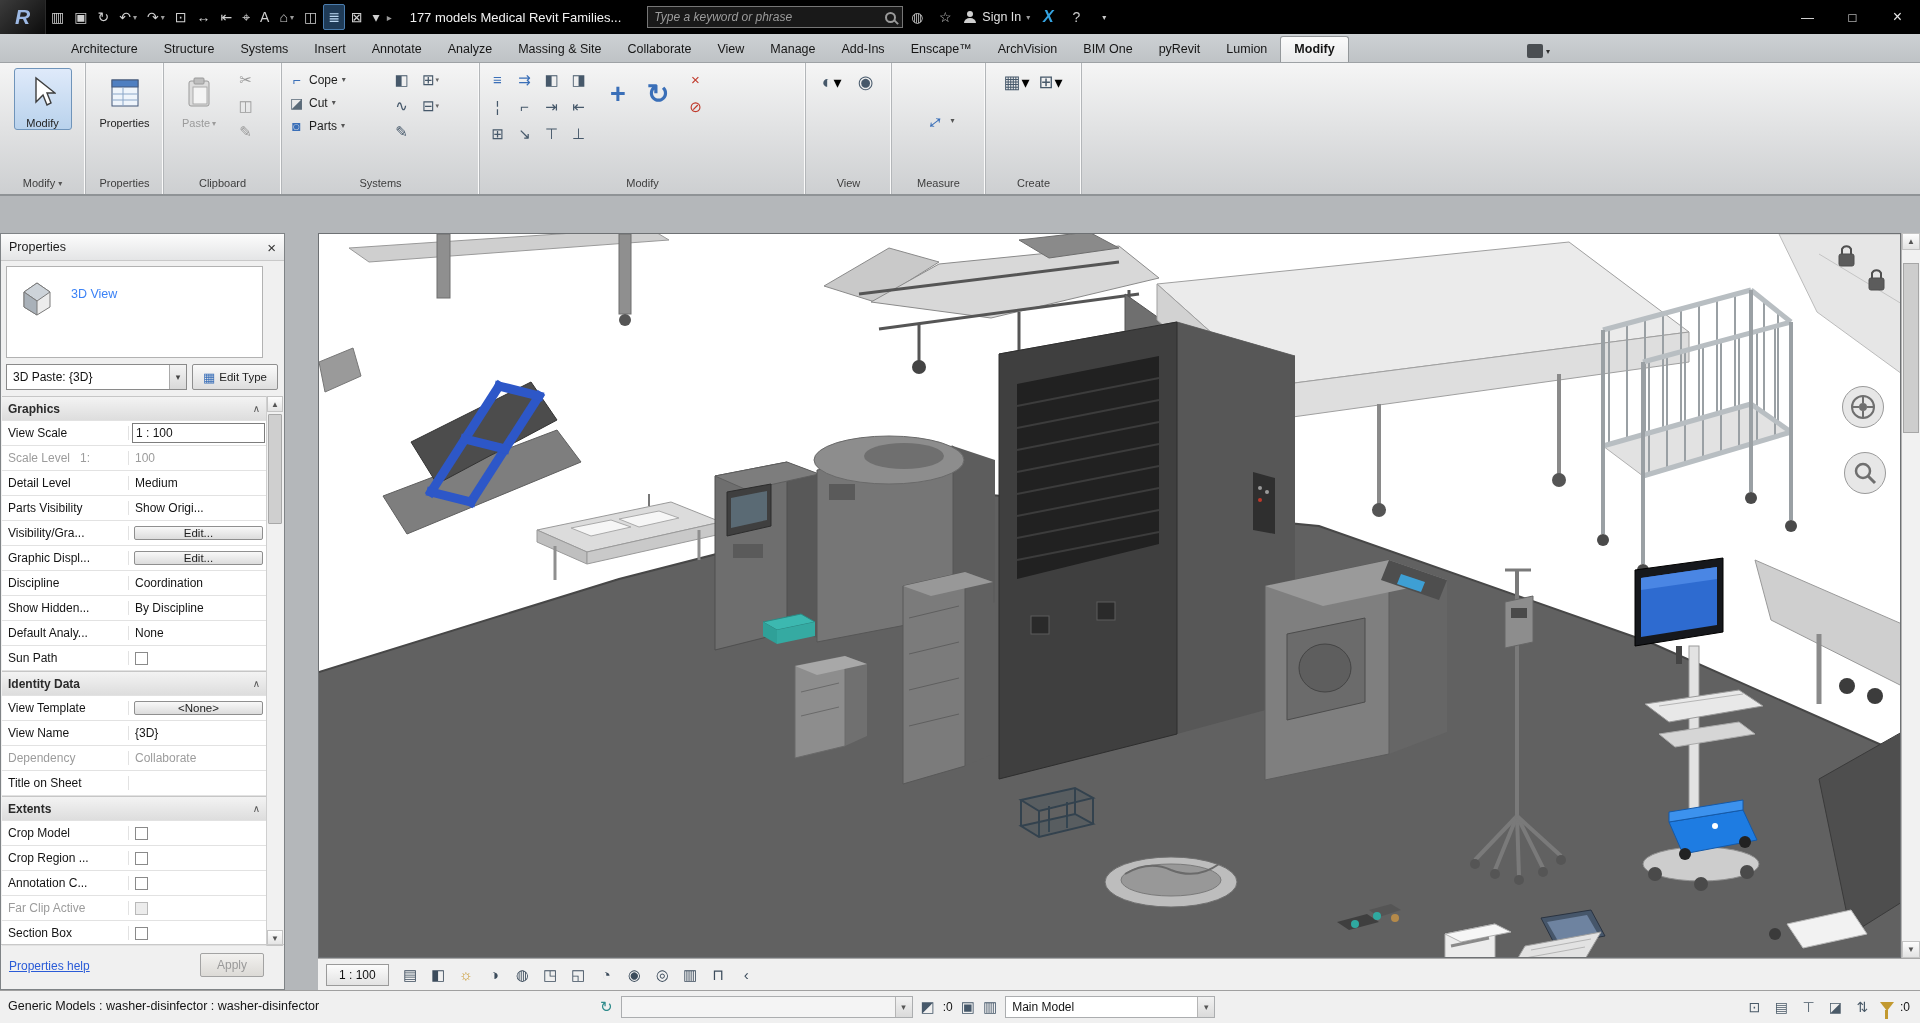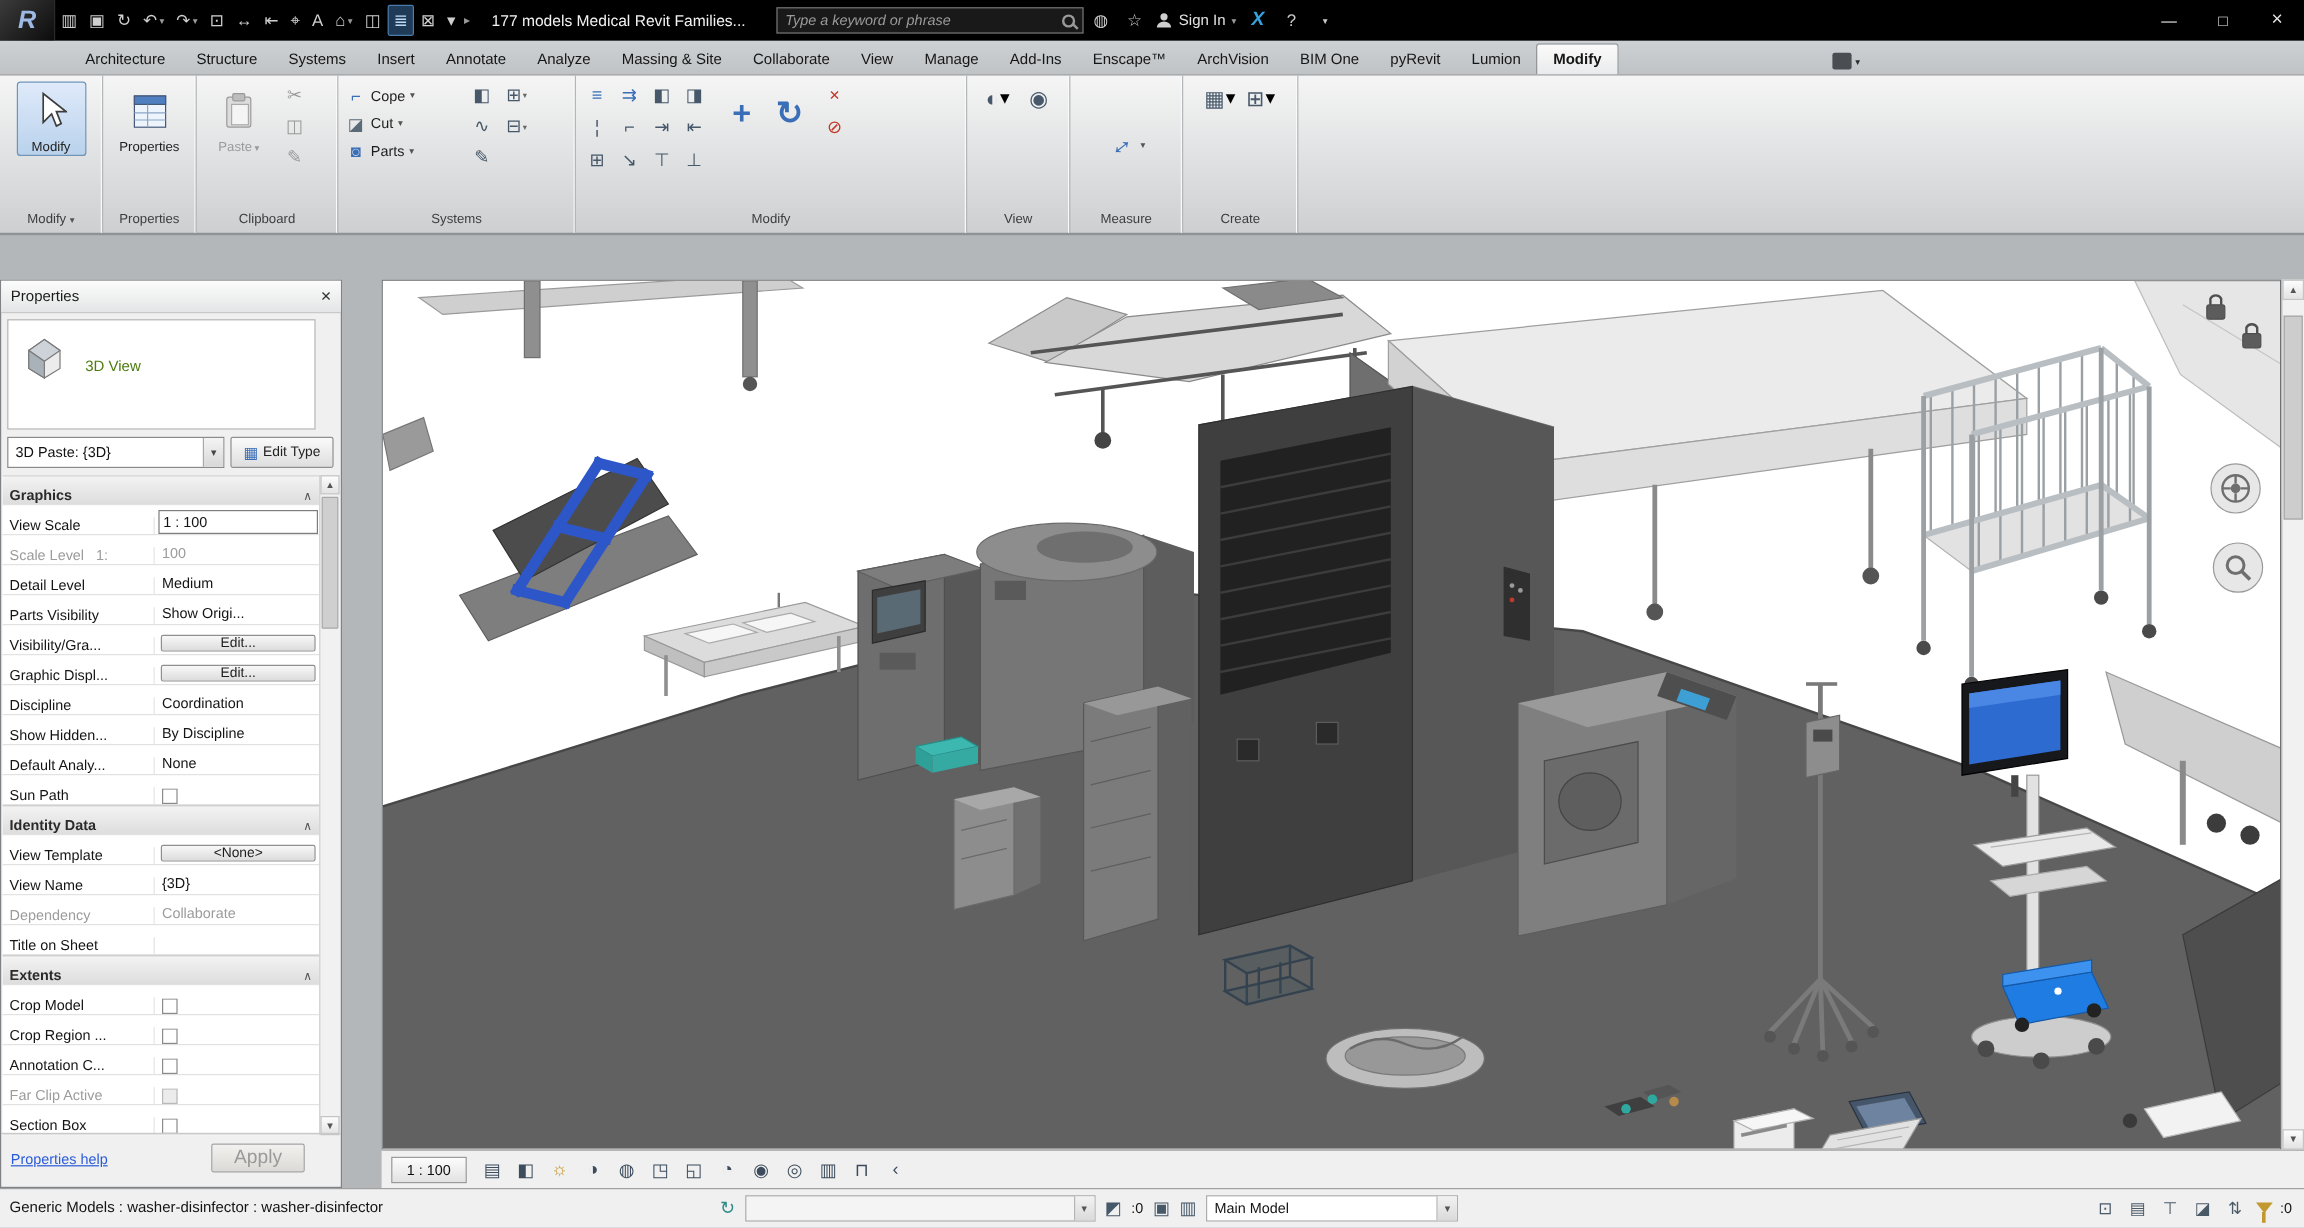--- a/index.html
+++ b/index.html
@@ -80,31 +80,31 @@
 
   
   #props{position:absolute;left:0;top:233px;width:285px;height:757px;background:#f0f0f0;
     border:1px solid #7f8386}
   #props-header{position:absolute;left:0;top:0;right:0;height:27px;display:flex;align-items:center;
     padding:0 8px;font-size:12.5px;color:#1c1c1c;background:linear-gradient(#fcfcfc,#e4e5e6);
     border-bottom:1px solid #c9c9c9}
   #props-close{margin-left:auto;font-size:15px;color:#333}
   #type-box{position:absolute;left:5px;top:32px;right:21px;height:92px;background:#fff;
     border:1px solid #b2b2b2;display:flex;align-items:flex-start;padding:8px}
-  #type-box .tlabel{font-size:12.5px;color:#4d7c0f;margin:23px 0 0 12px}
+  #type-box .tlabel{font-size:12.5px;color:#3b82f6;margin:12px 0 0 12px}
   #type-selector-row{position:absolute;left:5px;top:130px;right:6px;height:26px;display:flex;gap:5px}
   #type-selector{flex:1;background:#fff;border:1px solid #8a8a8a;display:flex;align-items:center;
     font-size:12px;color:#111;padding-left:6px}
   #type-selector .arrow{margin-left:auto;width:17px;height:100%;background:linear-gradient(#f4f4f4,#d8d8d8);
     border-left:1px solid #aaa;display:flex;align-items:center;justify-content:center;font-size:9px;color:#444}
   #edit-type-btn{width:86px;background:linear-gradient(#fafafa,#dedede);border:1px solid #8f8f8f;
     display:flex;align-items:center;justify-content:center;gap:4px;font-size:11.5px;color:#222;border-radius:2px}
   #edit-type-btn .glyph{color:#3a6fb8;font-size:13px}
   #prop-rows{position:absolute;left:1px;top:162px;width:266px;height:550px;overflow:hidden;background:#fff}
-  .prow{display:flex;height:25px;border-bottom:1px solid #e2e2e2;align-items:flex-end}
+  .prow{display:flex;height:25px;border-bottom:1px solid #e2e2e2;align-items:center}
   .plabel{width:127px;font-size:12px;color:#141414;display:flex;align-items:center;padding-left:6px;
     border-right:1px solid #e2e2e2;white-space:pre;overflow:hidden}
   .plabel.dis{color:#9c9c9c}
   .pvalue{flex:1;display:flex;align-items:center;background:#fff;padding:0 3px;overflow:hidden}
   .ptext{font-size:12px;color:#141414;white-space:nowrap;overflow:hidden;flex:1;padding:2px 3px}
   .ptext.dis{color:#9c9c9c}
   .ptext.focus{border:1px solid #7d7d7d;background:#fff}
   .pbtn{flex:1;margin:2px 2px;background:linear-gradient(#f8f8f8,#dcdcdc);border:1px solid #8f8f8f;
     border-radius:2px;font-size:11.5px;color:#1d1d1d;display:flex;align-items:center;justify-content:center}
   .cb{width:13px;height:13px;border:1px solid #8a8a8a;background:#fff;margin-left:3px}
@@ -112,22 +112,22 @@
   .prow.psec{background:linear-gradient(#f3f3f3,#dddddd);border-top:1px solid #c6c6c6}
   .psec-label{font-size:12px;font-weight:bold;color:#2a2a2a;padding-left:6px;display:flex;align-items:center;flex:1}
   .psec-ch{font-size:10px;color:#555;display:flex;align-items:center;padding-right:8px}
   #props-scroll{position:absolute;right:1px;top:162px;width:17px;height:550px;background:#f1f1f1;border-left:1px solid #cfcfcf}
   #props-scroll .sarr{height:16px;display:flex;align-items:center;justify-content:center;font-size:8px;color:#555;
     background:linear-gradient(#fdfdfd,#e3e3e3);border:1px solid #c4c4c4}
   #props-scroll .sarr.bottom{position:absolute;bottom:0;left:0;right:0}
   #props-scroll .sthumb{position:absolute;top:18px;left:1px;right:1px;height:110px;background:#cfcfcf;border:1px solid #a8a8a8;border-radius:1px}
   #props-footer{position:absolute;left:0;right:0;bottom:0;height:45px;border-top:1px solid #c9c9c9}
   #props-help{position:absolute;left:8px;top:14px;font-size:12px;color:#2a5bd7;text-decoration:underline}
-  #apply-btn{position:absolute;right:30px;top:8px;width:78px;height:24px;background:linear-gradient(#f2f1ef,#dcdad6);
-    border:1px solid #a3a3a3;border-radius:2px;font-size:16px;color:#9a9a9a;display:flex;align-items:center;justify-content:center}
+  #apply-btn{position:absolute;right:20px;top:8px;width:64px;height:24px;background:linear-gradient(#f2f1ef,#dcdad6);
+    border:1px solid #a3a3a3;border-radius:2px;font-size:12px;color:#9a9a9a;display:flex;align-items:center;justify-content:center}
 
   
   #viewport{position:absolute;left:318px;top:233px;width:1583px;height:725px;background:#fff;
     border:1px solid #6e7174;overflow:hidden}
   #viewport svg{display:block}
   .navball{position:absolute;width:42px;height:42px;border-radius:50%;background:rgba(228,228,228,.88);
     border:1px solid #9a9a9a;display:flex;align-items:center;justify-content:center}
   #nav-steering{right:16px;top:152px}
   #nav-zoom{right:14px;top:218px}
   #vscroll{position:absolute;right:0;top:233px;width:19px;height:725px;background:#f1f1f1;border-left:1px solid #b3b3b3}

